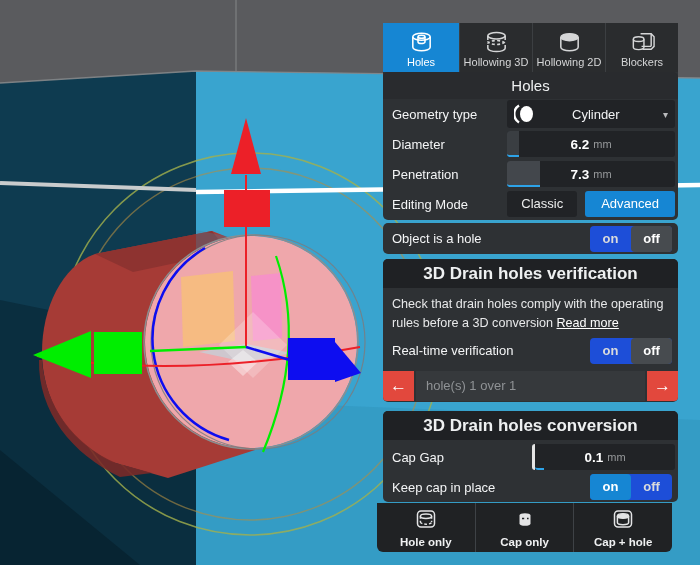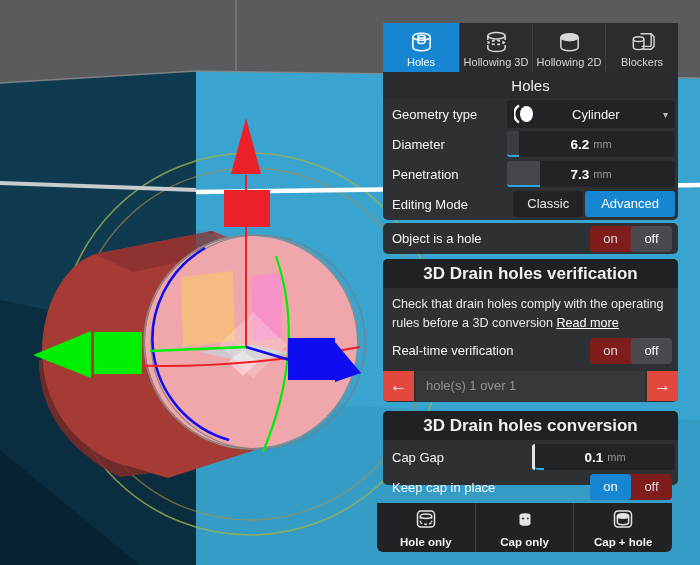--- a/index.html
+++ b/index.html
@@ -33,26 +33,26 @@
   .dropdown .caret{color:#b9babc;font-size:10px;}
   .numfield{width:168px;height:26px;background:#212326;border-radius:3px;position:relative;
             display:flex;align-items:center;justify-content:center;}
   .numfield .handle{position:absolute;left:0;top:0;bottom:0;background:#43474c;
                     border-radius:3px 0 0 3px;border-bottom:2px solid #2da3e8;}
   .numfield .val{font-weight:bold;font-size:13.5px;color:#ffffff;z-index:1;}
   .numfield .unit{font-size:11px;color:#97999b;margin-left:4px;z-index:1;}
   .capgap{width:143px;border-left:3px solid #e5e5e5;}
   .capgap .handle{width:9px;background:transparent;}
 
-  .segbtns{display:flex;gap:2px;justify-content:space-between;}
+  .segbtns{display:flex;gap:8px;justify-content:space-between;}
   .segbtn{height:26px;line-height:26px;text-align:center;border-radius:3px;
           background:#212326;color:#eceded;padding:0 14px;}
   .segbtn.sel{background:#1686d3;color:#fff;padding:0 16px;}
 
-  .toggle{width:82px;height:26px;background:#7f1d1d;border-radius:4px;display:flex;margin-right:3px;}
+  .toggle{width:82px;height:26px;background:#1d4ed8;border-radius:4px;display:flex;margin-right:3px;font-weight:bold;}
   .tseg{flex:1;text-align:center;line-height:26px;color:#dadbdc;border-radius:4px;}
   .tseg.selgray{background:#474b4f;color:#ffffff;}
   .tseg.selblue{background:#1686d3;color:#ffffff;}
 
   .desc{padding:7px 9px 3px 9px;font-size:12.6px;line-height:1.5;color:#e8e9ea;}
   .readmore{text-decoration:underline;color:#ffffff;cursor:pointer;}
 
   .nav{display:flex;gap:2px;height:30px;margin-top:5px;}
   .nav-btn{width:31px;background:#e2483d;color:#fff;text-align:center;line-height:30px;
            font-size:17px;}
@@ -229,21 +229,21 @@
         <span class="tseg selgray">off</span>
       </div>
     </div>
     <div class="nav">
       <span class="nav-btn left"><span>←</span></span>
       <span class="nav-mid">hole(s) 1 over 1</span>
       <span class="nav-btn right"><span>→</span></span>
     </div>
   </div>
 
-  <div class="card" style="top:411px;height:74px;">
+  <div class="card" style="top:411px;height:91px;">
     <div class="sec-title">3D Drain holes conversion</div>
     <div class="row" style="margin-top:2px;">
       <span class="lbl">Cap Gap</span>
       <div class="numfield capgap">
         <span class="handle"></span>
         <span class="val">0.1</span>
         <span class="unit">mm</span>
       </div>
     </div>
     <div class="row">

